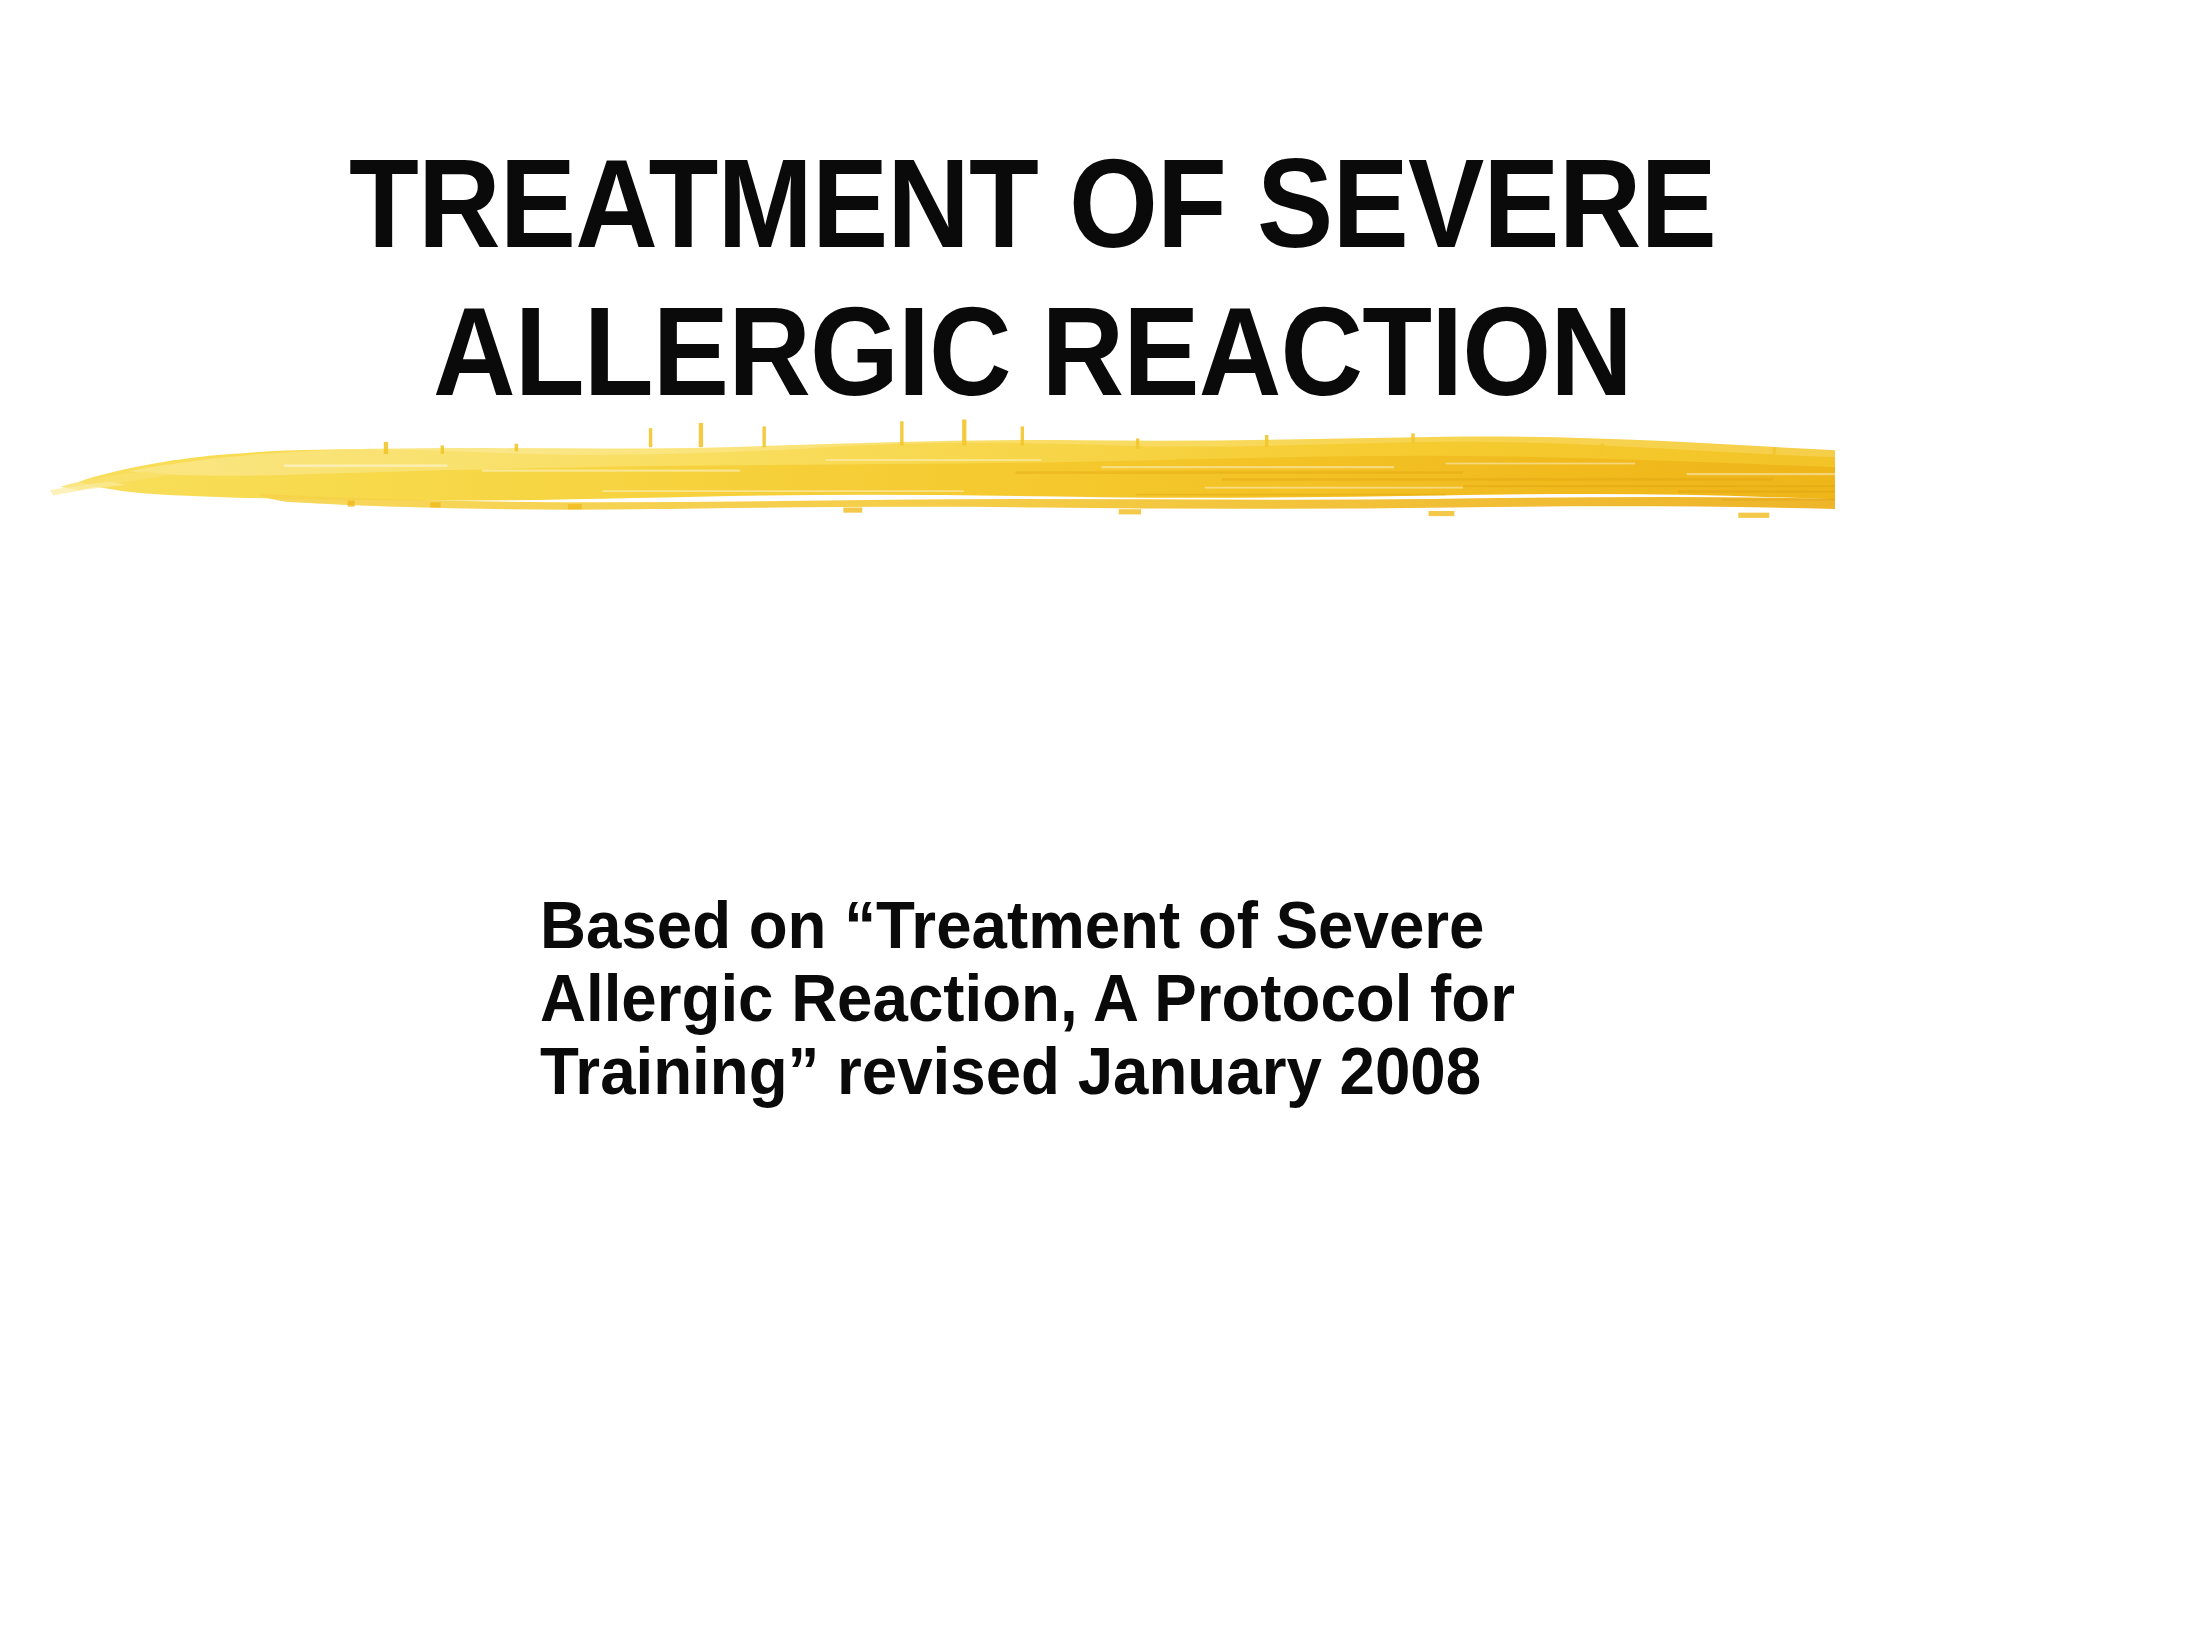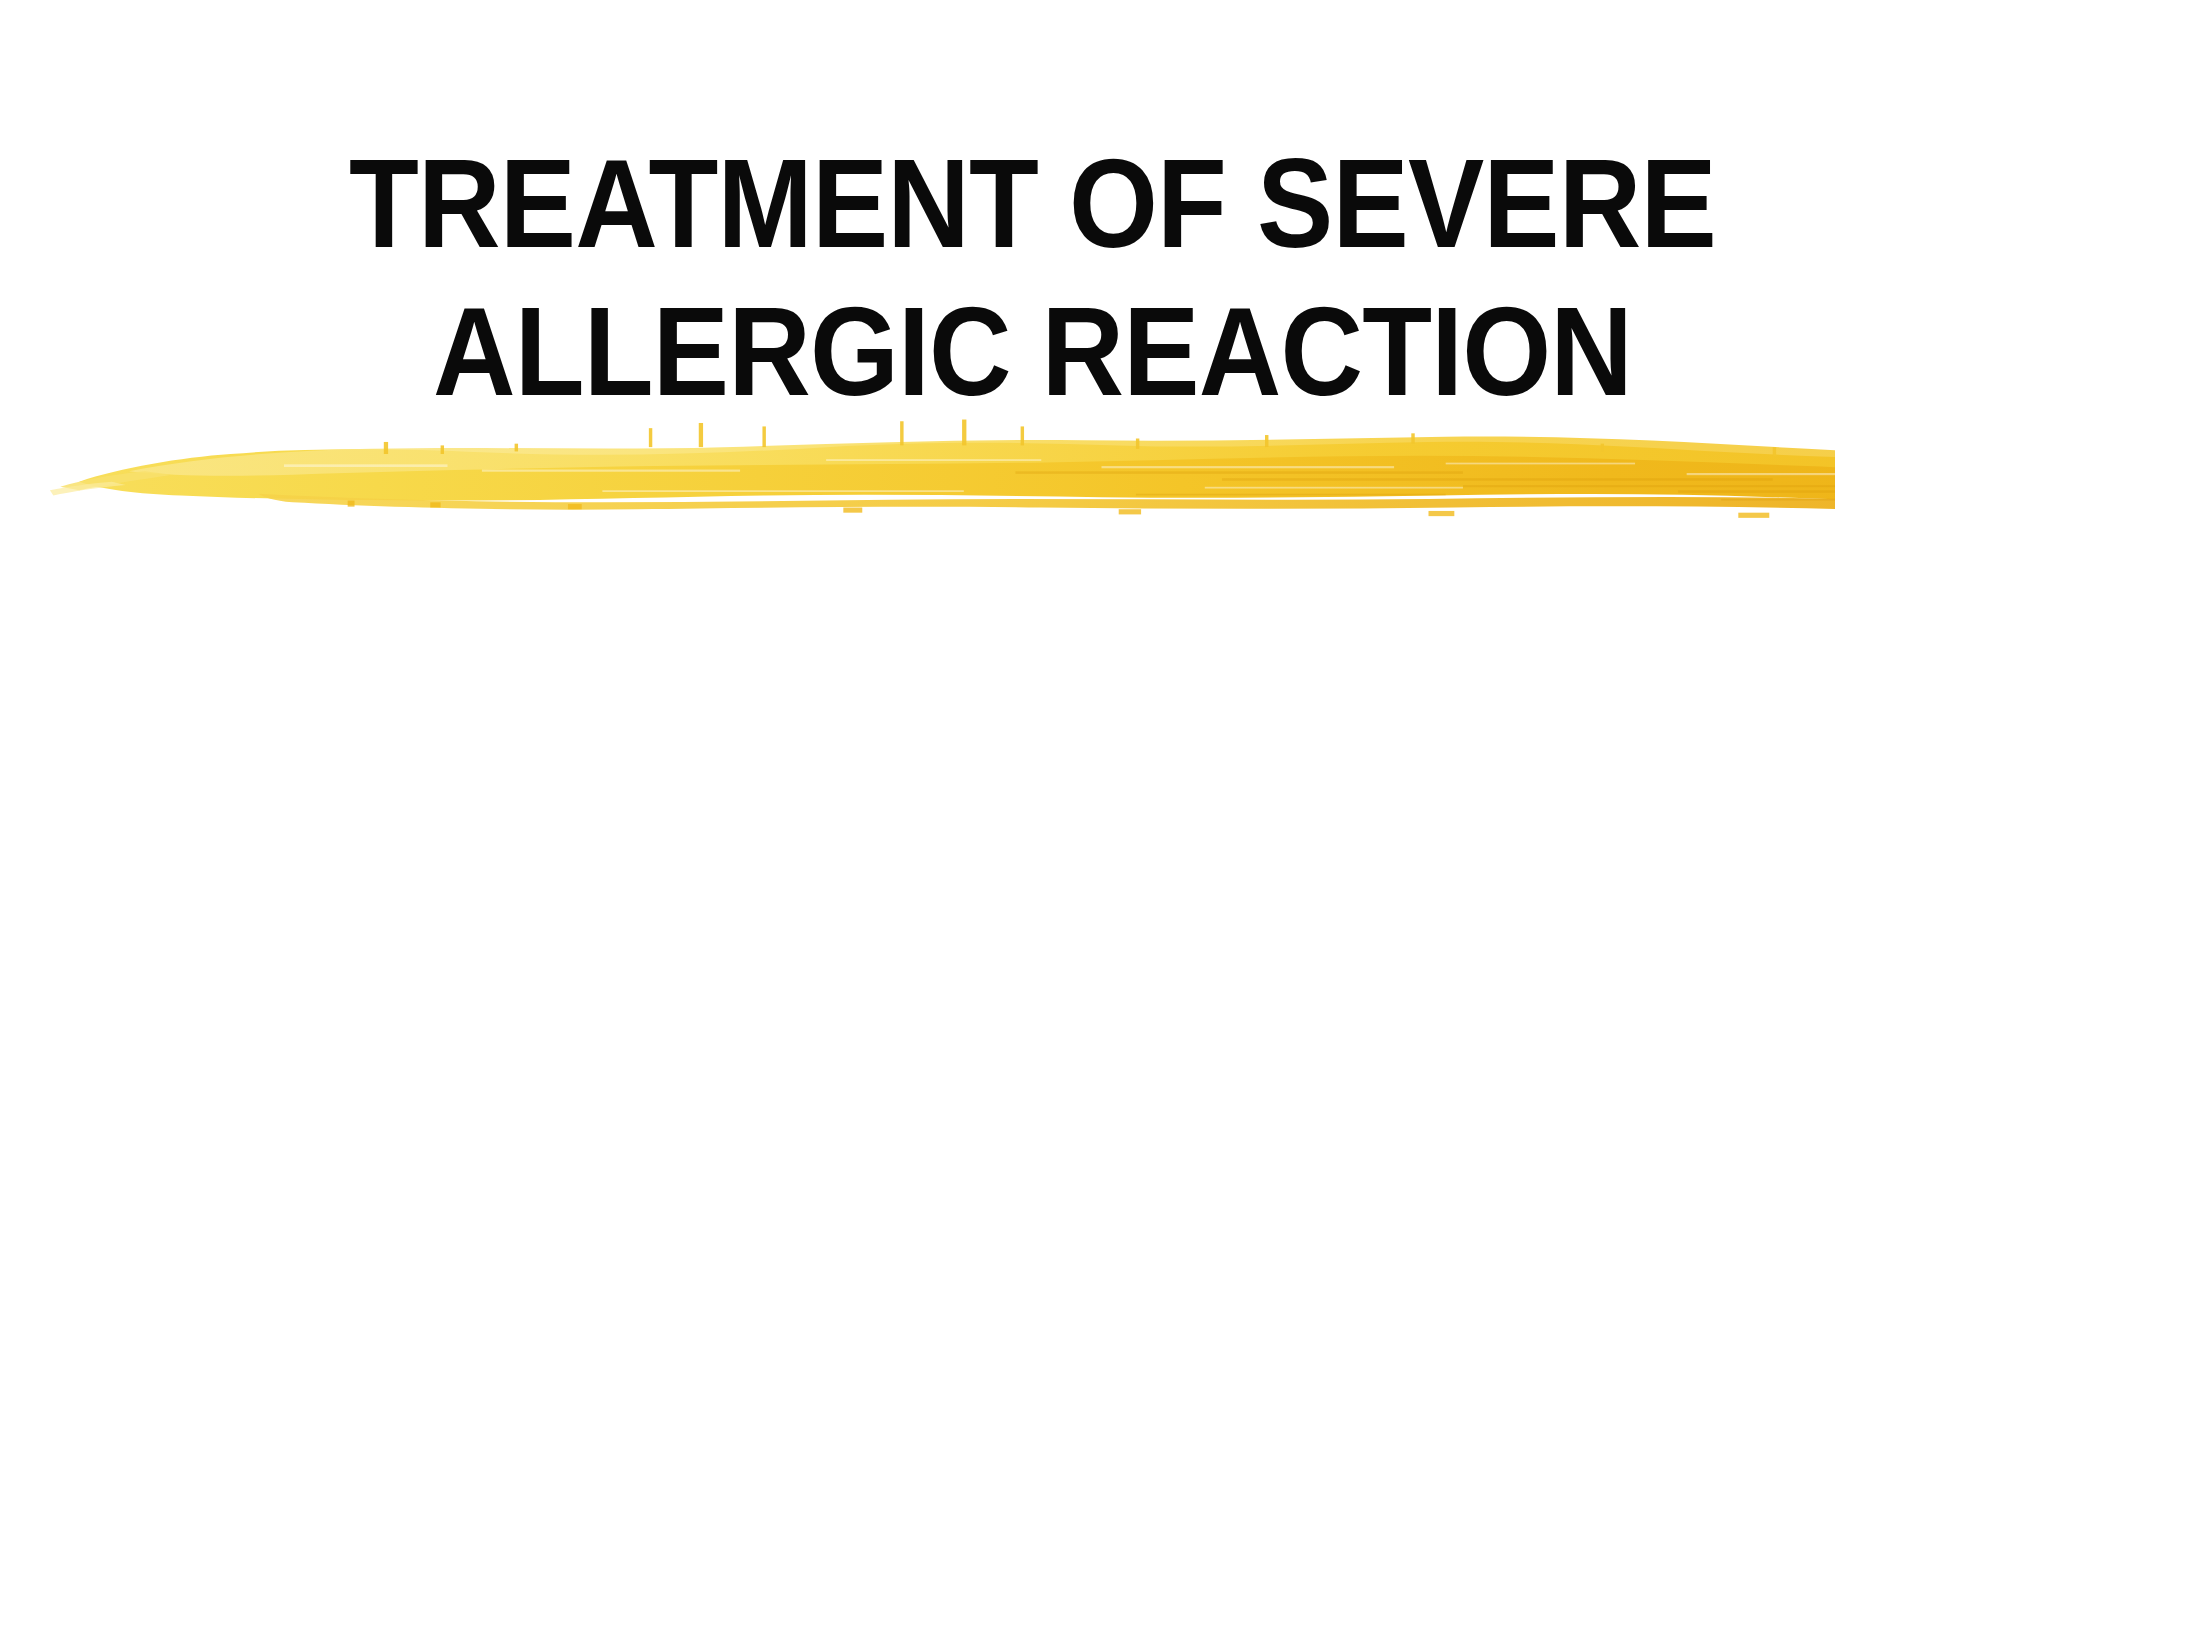--- a/index.html
+++ b/index.html
@@ -264,17 +264,22 @@
         <rect x="980" y="120" width="22" height="6"></rect>
         <rect x="1300" y="122" width="26" height="6"></rect>
         <rect x="1660" y="124" width="30" height="6"></rect>
         <rect x="2020" y="126" width="36" height="6"></rect>
         <rect x="2330" y="128" width="44" height="6"></rect>
       </g>
     </svg>
   </div>
 
 
+  <div class="body-block">
+    <div class="body-line">Based on “Treatment of Severe</div>
+    <div class="body-line">Allergic Reaction, A Protocol for</div>
+    <div class="body-line">Training” revised January 2008</div>
+  </div>
 
   <div class="page-number">1</div>
 
 </div>
 
 
 </body></html>

